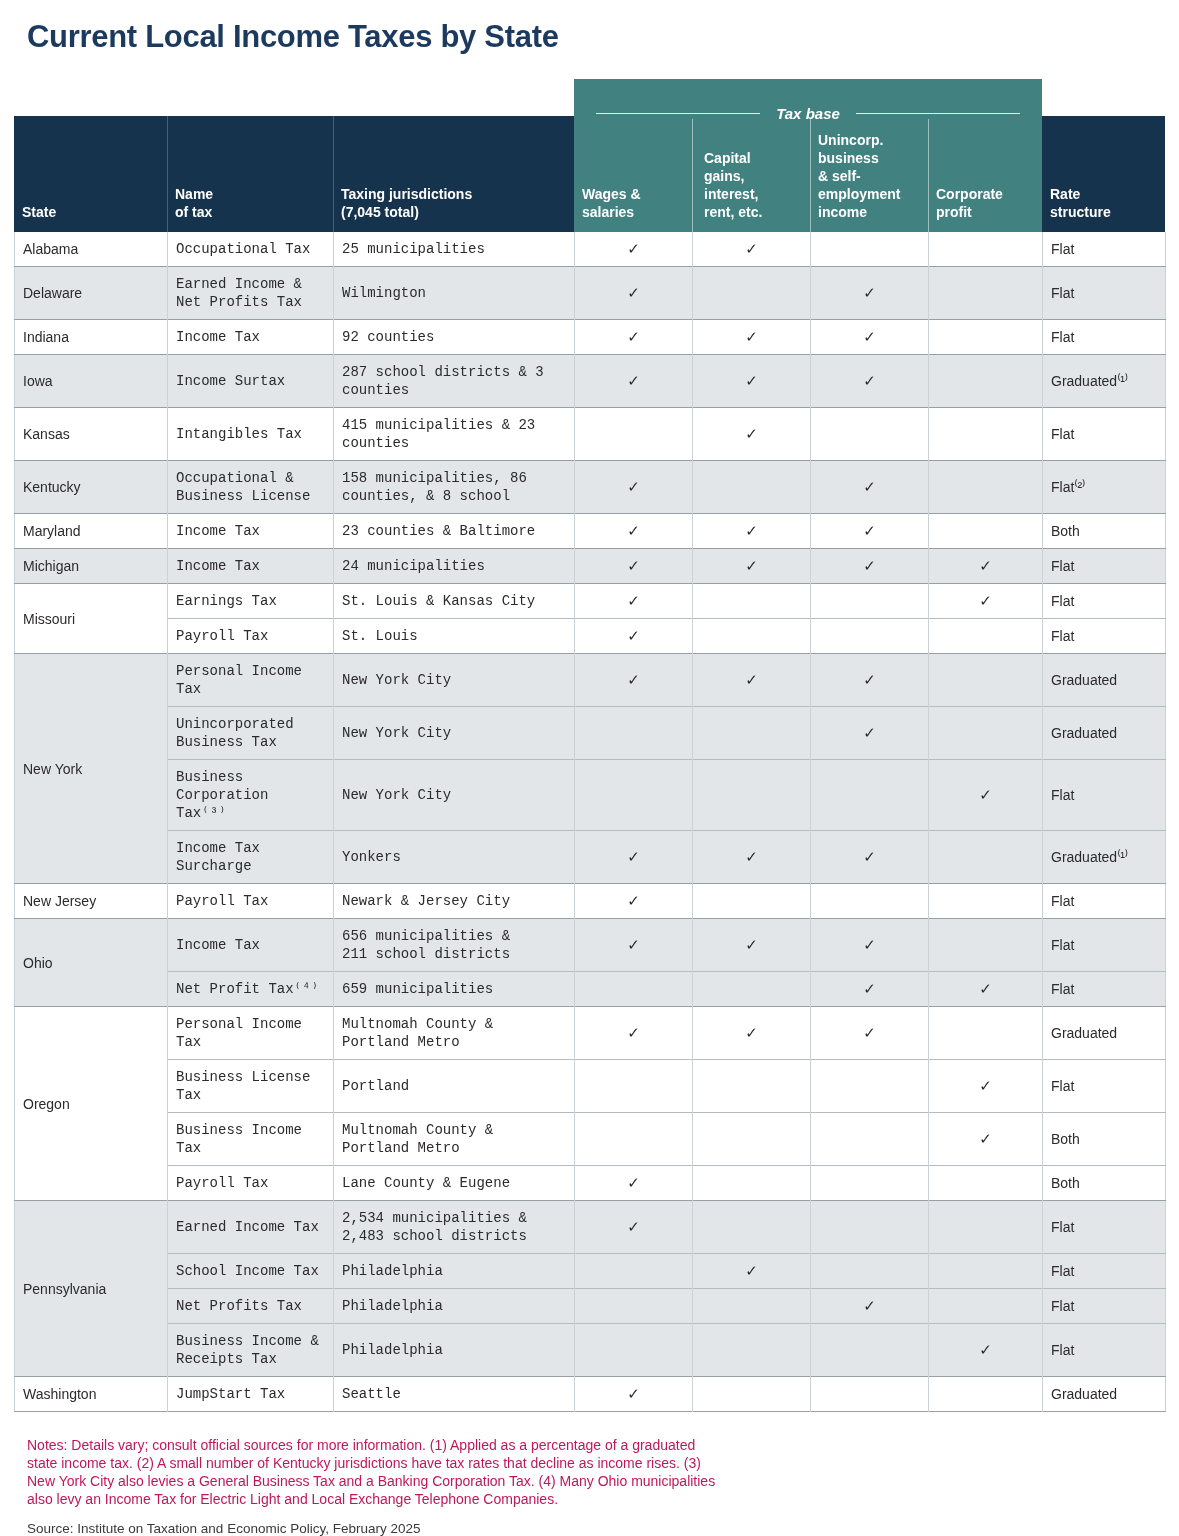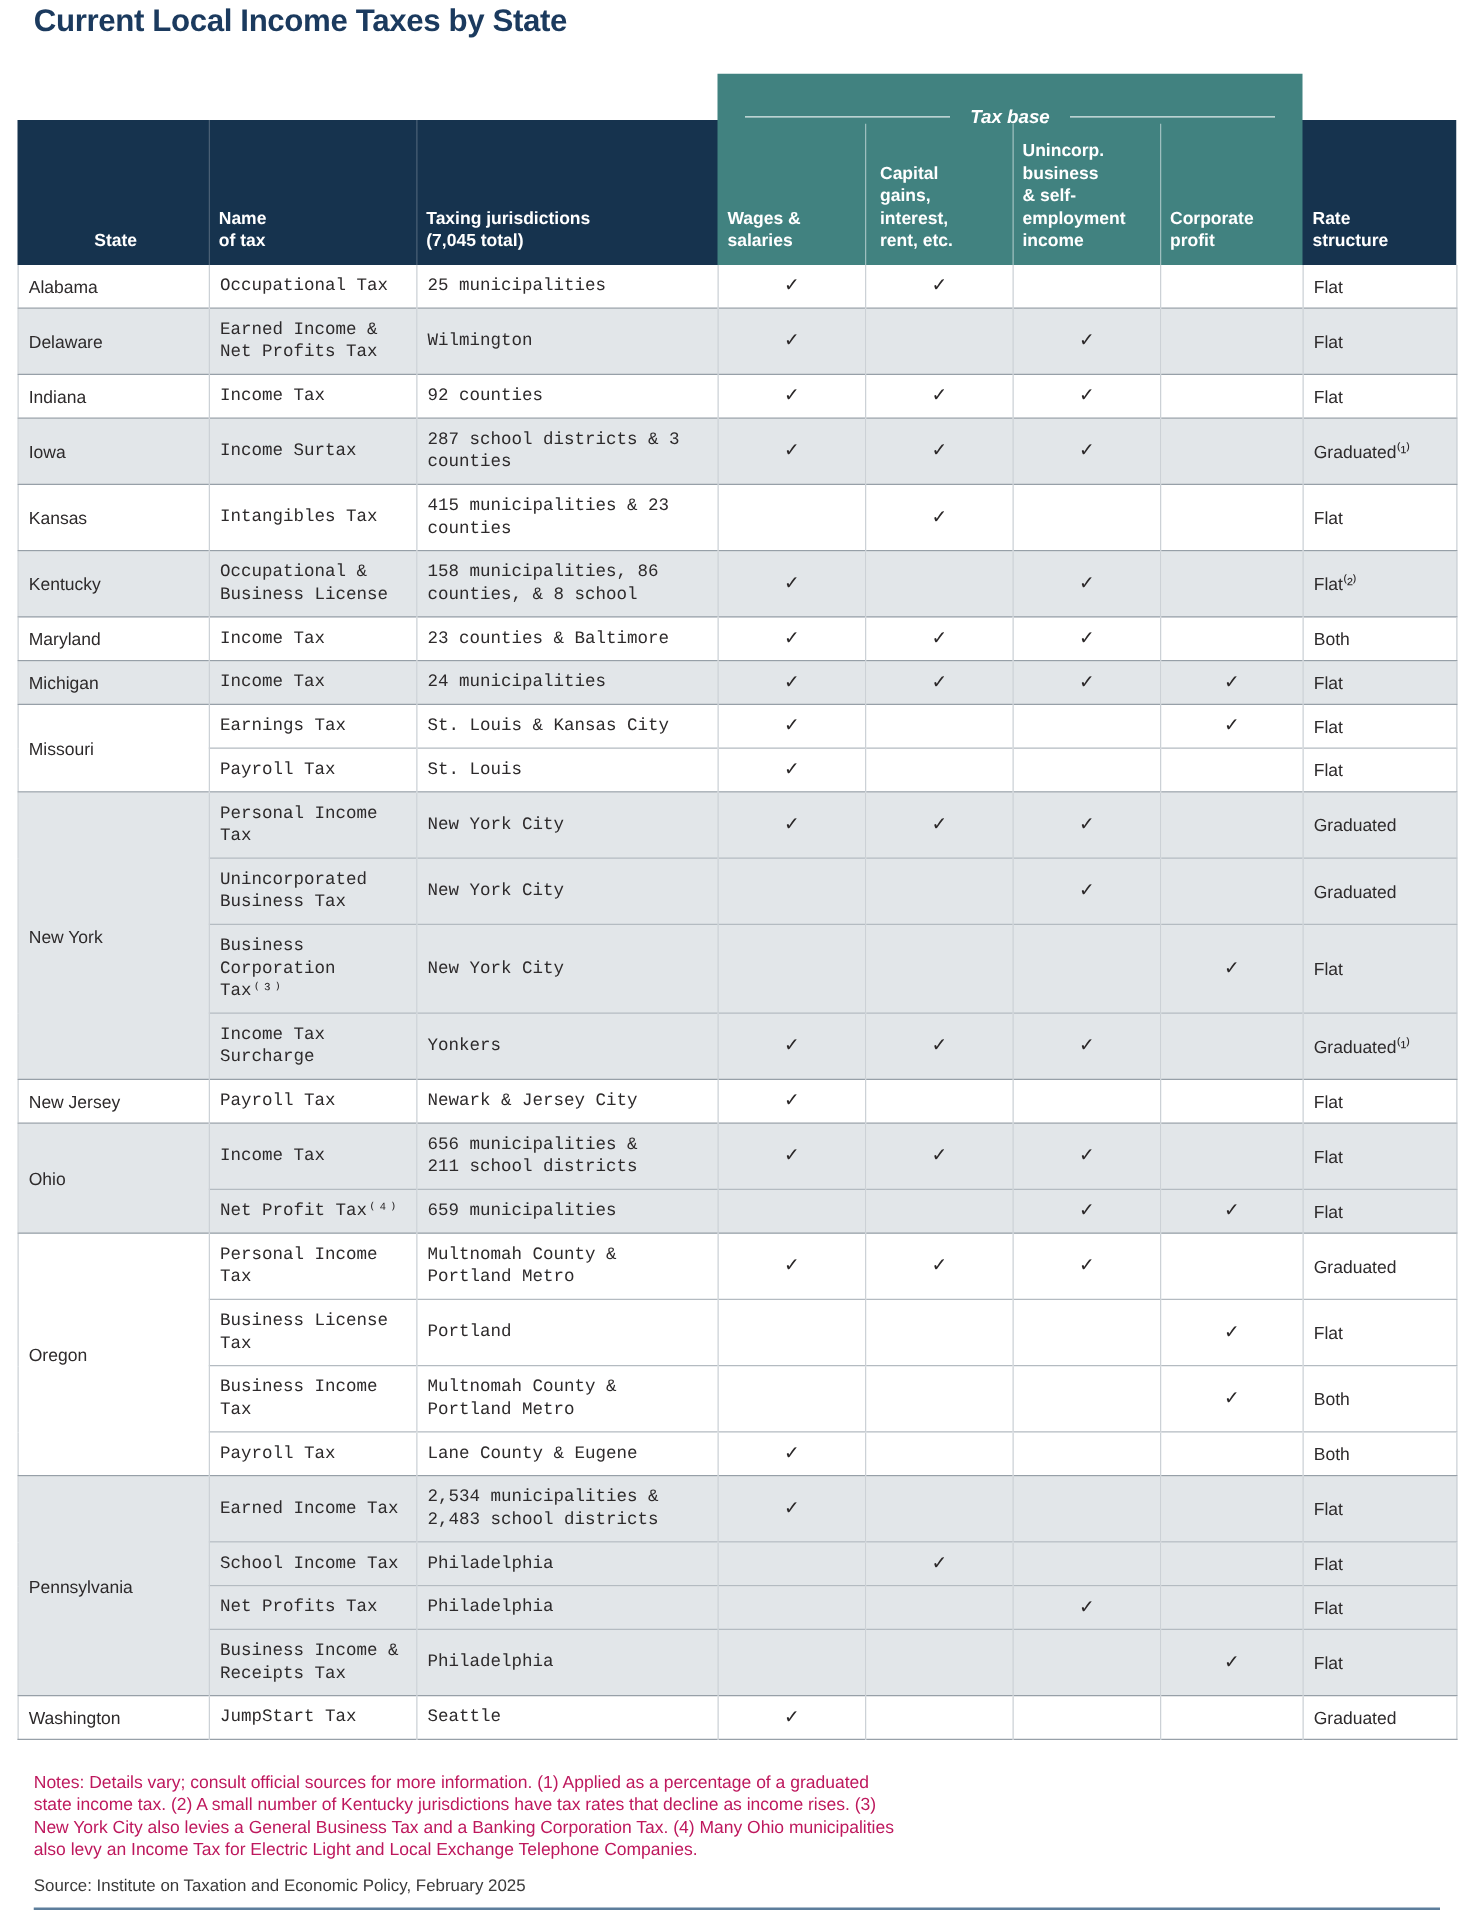--- a/index.html
+++ b/index.html
@@ -7,22 +7,22 @@
   .page {
     position: relative;
     width: 1179px;
     height: 1536px;
     background: #ffffff;
     overflow: hidden;
     font-family: "Liberation Sans", sans-serif;
     color: #2d2a2b;
   }
   .title {
-    padding: 0 0 0 27px;
-    font-size: 25px;
+    padding: 20px 0 0 27px;
+    font-size: 31px;
     line-height: 34px;
     font-weight: bold;
     letter-spacing: -0.3px;
     color: #1b3a5e;
   }
   
   .thead {
     position: relative;
     margin: 25px 0 0 14px;
     width: 1151px;
@@ -67,21 +67,21 @@
     align-items: flex-end;
   }
   .hc {
     color: #ffffff;
     font-size: 14px;
     font-weight: bold;
     line-height: 18px;
     white-space: pre-line;
     padding: 0 4px 11px 8px;
   }
-  .w1 { width: 153px; text-align: center; } .w2 { width: 166px; } .w3 { width: 241px; }
+  .w1 { width: 153px; } .w2 { width: 166px; } .w3 { width: 241px; }
   .w4 { width: 118px; } .w5 { width: 118px; padding-left: 12px; } .w6 { width: 118px; }
   .w7 { width: 114px; } .w8 { width: 123px; }
   
   .tax-table {
     margin-left: 14px;
     width: 1151px;
     border-collapse: collapse;
     table-layout: fixed;
     font-size: 14px;
     color: #2d2a2b;

